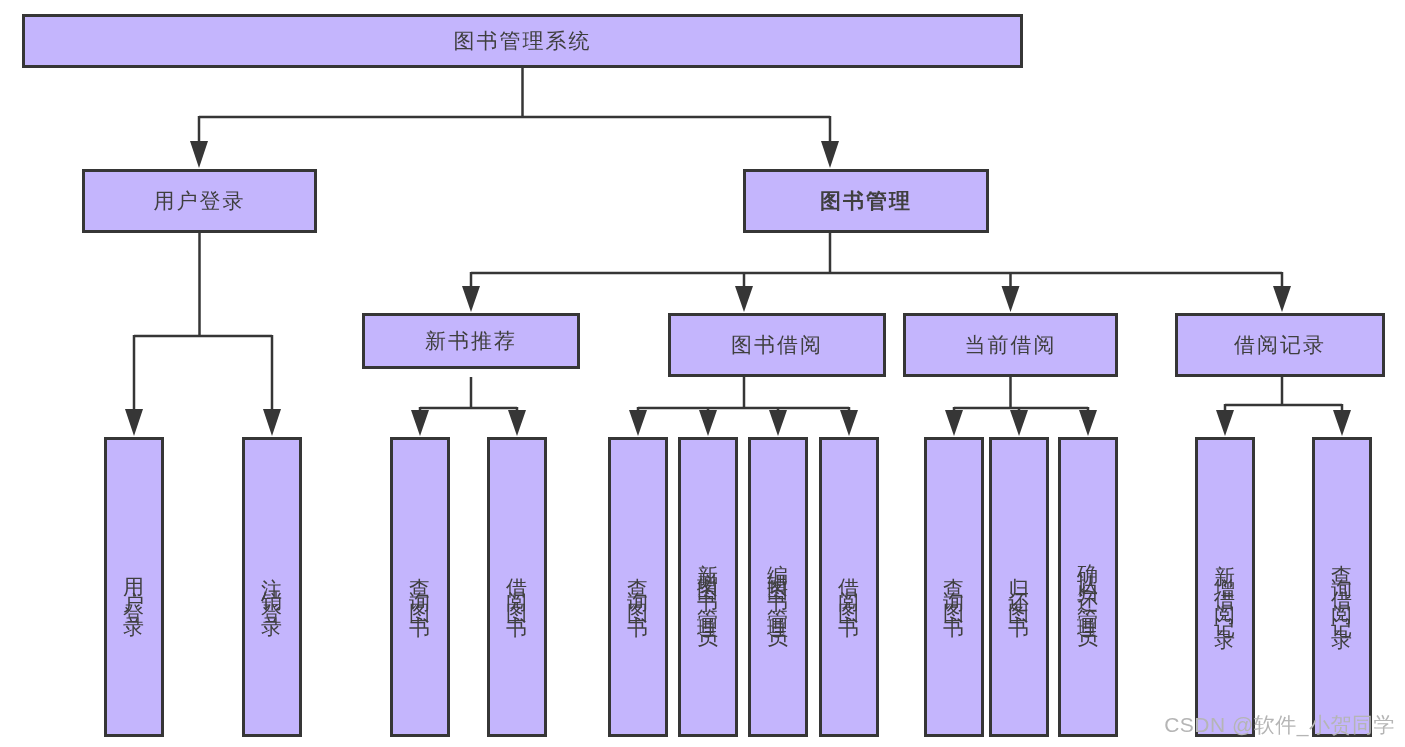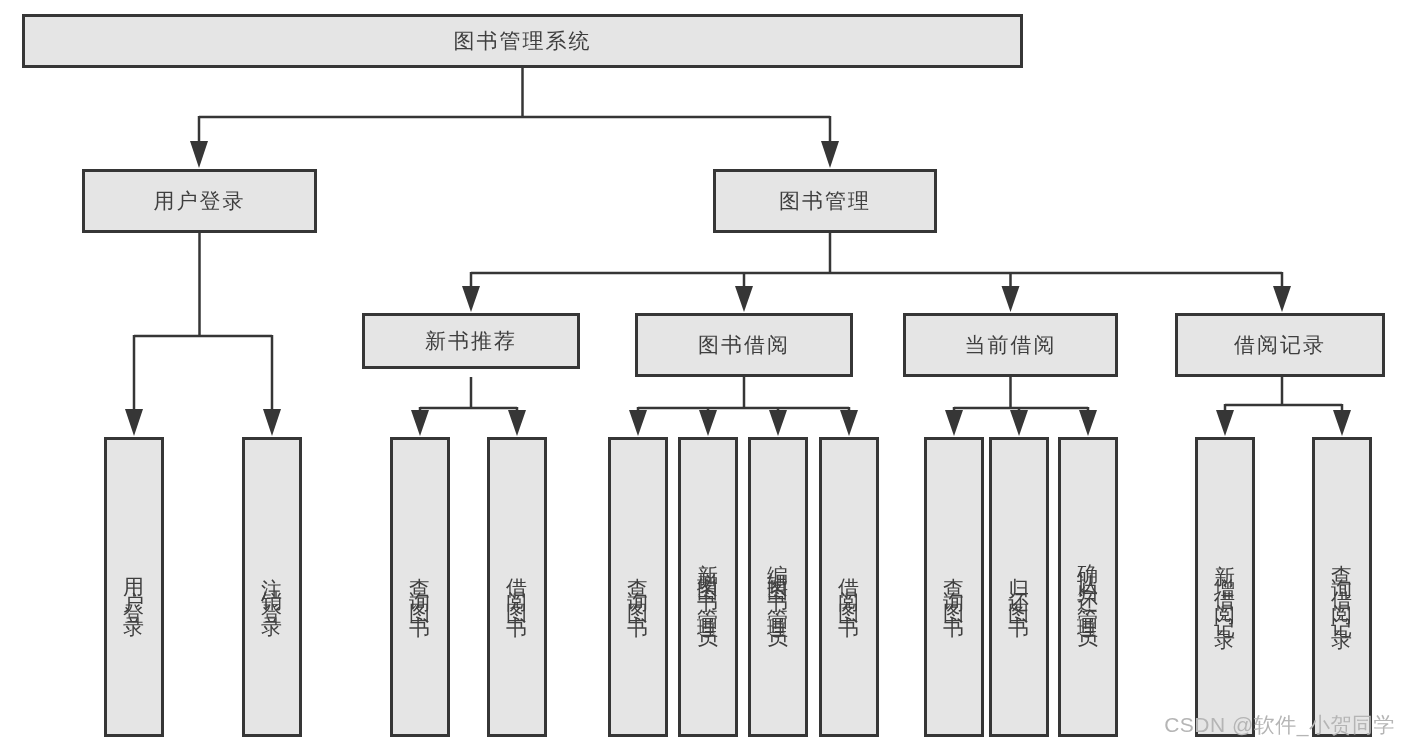--- a/index.html
+++ b/index.html
@@ -4,38 +4,38 @@
 <style>
   html,body{margin:0;padding:0;background:#ffffff;}
   body{
     width:1405px;height:747px;position:relative;overflow:hidden;
     font-family:"Liberation Sans","DejaVu Sans",sans-serif;
     color:#3c3c3c;
   }
   #stage{position:absolute;left:0;top:0;width:1405px;height:747px;}
   svg.connectors{position:absolute;left:0;top:0;z-index:1;}
   .node{
-    position:absolute;z-index:2;background:#e5e5e5;
+    position:absolute;z-index:2;background:#c4b5fd;
     border:3px solid #363636;box-sizing:border-box;
     display:flex;align-items:center;justify-content:center;
     font-size:21px;letter-spacing:2px;color:#3f3f3f;
   }
   .leaf span{
     writing-mode:vertical-rl;text-orientation:mixed;
     letter-spacing:13px;font-size:21px;line-height:1;
   }
   .leaf.long span{letter-spacing:9px;}
   
   #n-root{left:22px;top:14px;width:1001px;height:54px;}
   
   #n-l2-0{left:82px;top:169px;width:235px;height:64px;}
-  #n-l2-1{left:713px;top:169px;width:224px;height:64px;}
+  #n-l2-1{left:743px;top:169px;width:246px;height:64px;font-weight:bold;}
   
   #n-l3-0{left:362px;top:313px;width:218px;height:56px;}
-  #n-l3-1{left:635px;top:313px;width:218px;height:64px;}
+  #n-l3-1{left:668px;top:313px;width:218px;height:64px;}
   #n-l3-2{left:903px;top:313px;width:215px;height:64px;}
   #n-l3-3{left:1175px;top:313px;width:210px;height:64px;}
   
   .leaf{top:437px;width:60px;height:300px;}
   #lf-g1-0{left:104px;} #lf-g1-1{left:242px;}
   #lf-g2-0{left:390px;} #lf-g2-1{left:487px;}
   #lf-g3-0{left:608px;} #lf-g3-1{left:678px;} #lf-g3-2{left:748px;} #lf-g3-3{left:819px;}
   #lf-g4-0{left:924px;} #lf-g4-1{left:989px;} #lf-g4-2{left:1058px;}
   #lf-g5-0{left:1195px;} #lf-g5-1{left:1312px;}
   .watermark{

